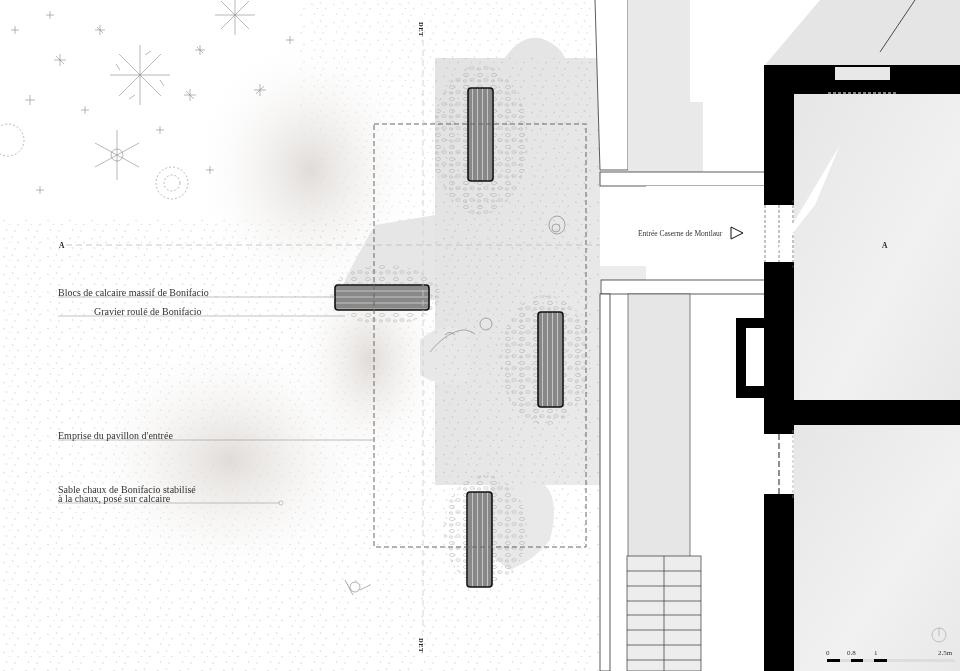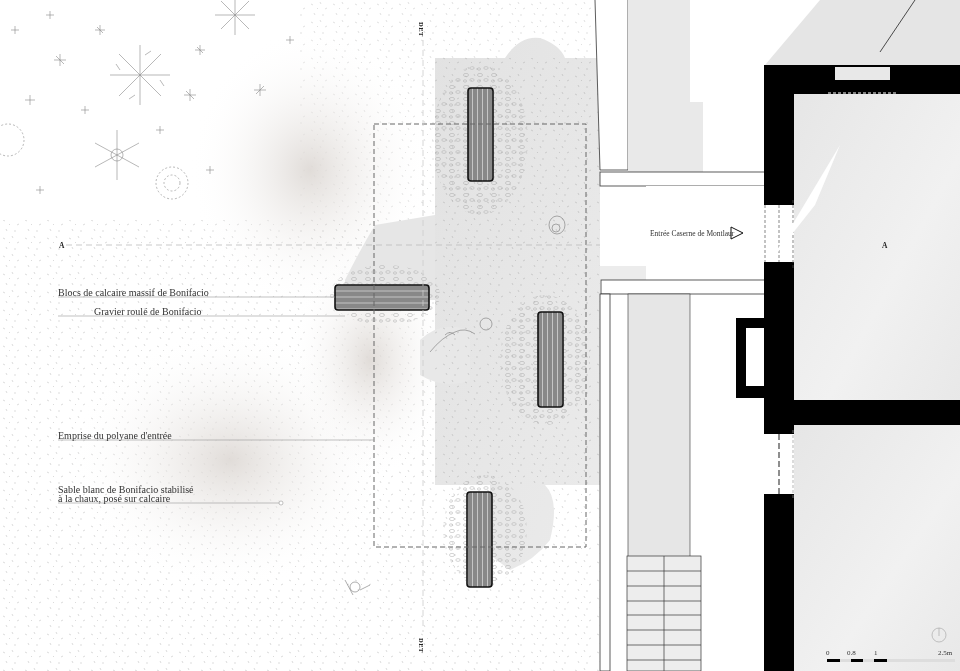--- a/index.html
+++ b/index.html
@@ -1,20 +1,20 @@
 <!DOCTYPE html>
 <html><head>
 <meta charset="utf-8">
 <style>
   html,body{margin:0;padding:0;background:#fff;}
   body{width:960px;height:671px;overflow:hidden;position:relative;font-family:"Liberation Serif","DejaVu Serif",serif;}
   #plan{position:absolute;left:0;top:0;width:960px;height:671px;}
   .lbl{position:absolute;font-size:10px;color:#333;line-height:9px;white-space:nowrap;}
   .sec{position:absolute;font-size:7.5px;color:#222;font-weight:bold;}
-  .entry{position:absolute;font-size:7.5px;color:#333;white-space:nowrap;margin-left:12px;}
+  .entry{position:absolute;font-size:7.5px;color:#333;white-space:nowrap;}
   .scale-txt{position:absolute;font-size:7px;color:#333;}
   .vcut{position:absolute;font-size:6.5px;color:#222;font-weight:bold;writing-mode:vertical-rl;letter-spacing:0.5px;}
 </style>
 </head>
 <body>
 
 <svg id="plan" viewBox="0 0 960 671" xmlns="http://www.w3.org/2000/svg">
   <defs>
     <radialGradient id="mist1" cx="50%" cy="50%" r="50%">
       <stop offset="0%" stop-color="#ddd8d4" stop-opacity="0.9"></stop>
@@ -219,20 +219,20 @@
 
 <div class="sec" style="left:59px;top:241px;">A</div>
 <div class="sec" style="left:882px;top:241px;">A</div>
 <div class="vcut" style="left:418px;top:22px;">DET</div>
 <div class="vcut" style="left:418px;top:638px;">DET</div>
 
 <div class="entry" style="left:638px;top:229px;">Entrée Caserne de Montlaur</div>
 
 <div class="lbl" style="left:58px;top:288px;">Blocs de calcaire massif de Bonifacio</div>
 <div class="lbl" style="left:58px;top:307px;margin-left:36px;">Gravier roulé de Bonifacio</div>
-<div class="lbl" style="left:58px;top:431px;">Emprise du polyane d'entrée</div>
-<div class="lbl" style="left:58px;top:485px;">Sable blanc de Bonifacio stabilisé</div>
+<div class="lbl" style="left:58px;top:431px;">Emprise du pavillon d'entrée</div>
+<div class="lbl" style="left:58px;top:485px;">Sable chaux de Bonifacio stabilisé</div>
 <div class="lbl" style="left:58px;top:494px;">à la chaux, posé sur calcaire</div>
 
 <div class="scale-txt" style="left:826px;top:649px;">0</div>
 <div class="scale-txt" style="left:847px;top:649px;">0.8</div>
 <div class="scale-txt" style="left:874px;top:649px;">1</div>
 <div class="scale-txt" style="left:938px;top:649px;">2.5m</div>
 
 </body></html>

